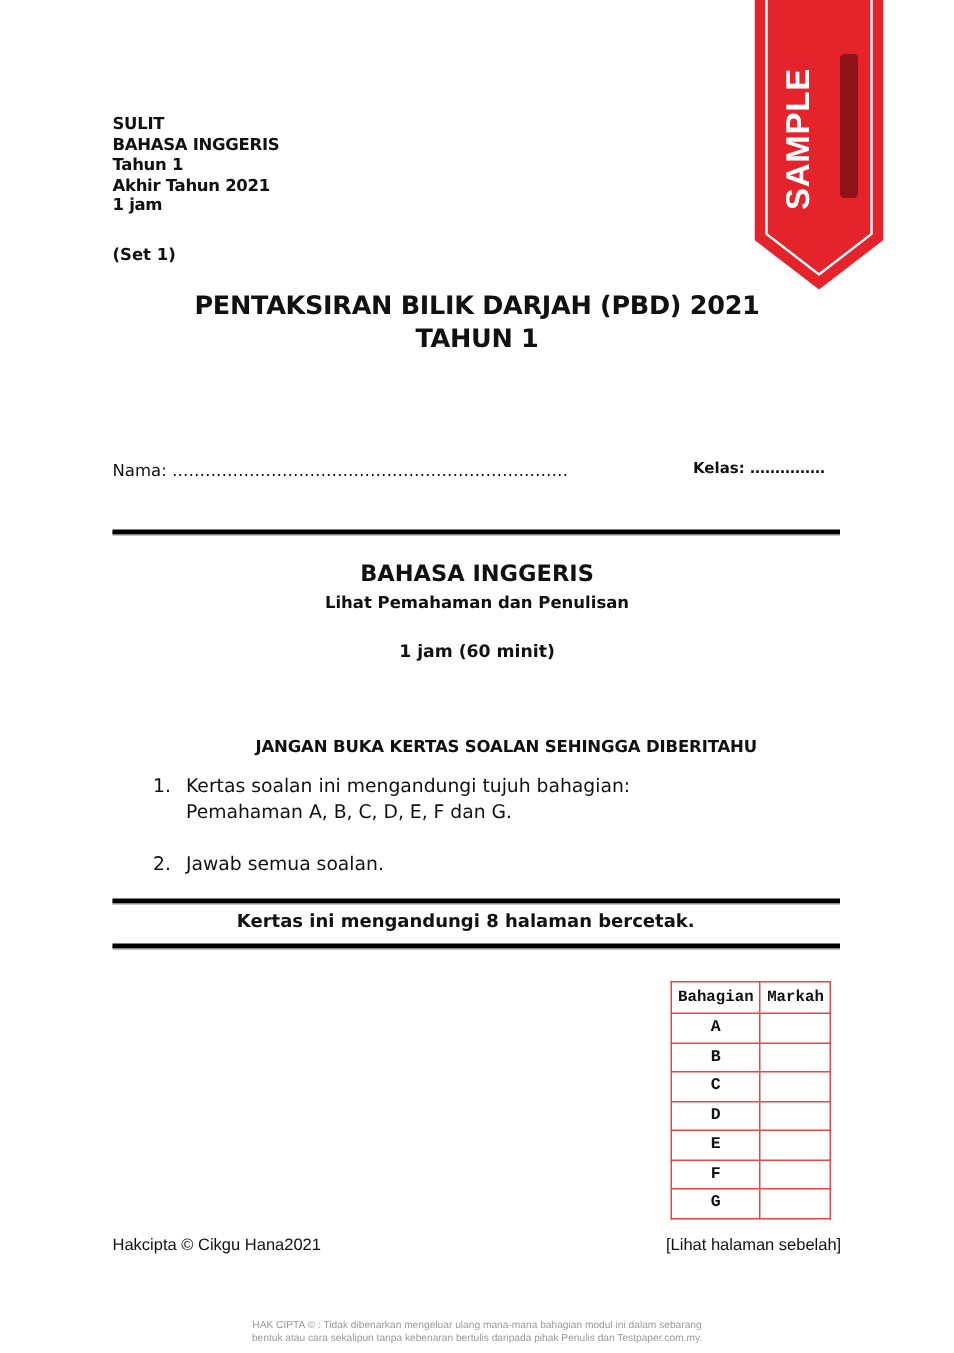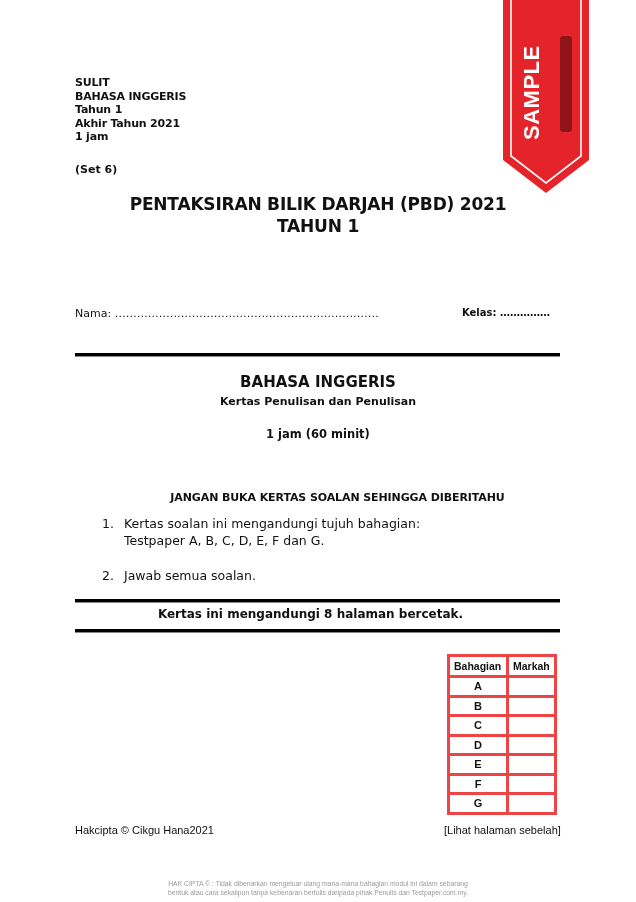--- a/index.html
+++ b/index.html
@@ -38,21 +38,21 @@
     .instr { font-size: 12.5px; line-height: 17px; }
     .instr .num { position: absolute; left: 0; }
     .instr .txt { position: absolute; left: 22px; white-space: nowrap; }
     .instr1 { left: 102px; top: 515px; }
     .instr2 { left: 102px; top: 567px; }
 
     .pages { left: 0; width: 621px; top: 607px; text-align: center; font-weight: bold; font-size: 12px; }
 
     
     .marks { left: 447px; top: 654px; border-collapse: collapse; font-family: "Liberation Sans", sans-serif; font-size: 10.5px; }
-    .marks th, .marks td { border: 3px solid #ef4444; }
+    .marks th, .marks td { border: 1px solid #ef4444; font-family: Liberation Mono, monospace; }
     .marks th { height: 21px; font-weight: bold; padding: 0 4px; text-align: left; }
     .marks th.c1 { width: 59px; }
     .marks th.c2 { width: 32px; margin-top: 36px; }
     .marks td { height: 19.5px; text-align: center; font-weight: bold; font-size: 11px; }
 
     .copy { left: 75px; top: 824px; font-family: "Liberation Sans", sans-serif; font-size: 11px; }
     .next { left: 444px; top: 824px; font-family: "Liberation Sans", sans-serif; font-size: 11px; white-space: nowrap; }
 
     .footer { left: 0; width: 636px; top: 879px; text-align: center; font-family: "Liberation Sans", sans-serif;
       font-size: 6.8px; line-height: 9px; color: #9a9a9a; }
@@ -69,42 +69,42 @@
   <div class="ribbon-text">SAMPLE</div>
 </div>
 
 <div class="abs meta">
   <div>SULIT</div>
   <div>BAHASA INGGERIS</div>
   <div>Tahun 1</div>
   <div>Akhir Tahun 2021</div>
   <div>1 jam</div>
 </div>
-<div class="abs set">(Set 6)</div>
+<div class="abs set">(Set 1)</div>
 
 <div class="abs title">
   <div>PENTAKSIRAN BILIK DARJAH (PBD) 2021</div>
   <div>TAHUN 1</div>
 </div>
 
 <div class="abs nama">Nama: ………………………………………………………………</div>
 <div class="abs kelas">Kelas: ……………</div>
 
 <div class="abs rule" style="top:353px;"></div>
 
 <div class="abs subject">BAHASA INGGERIS</div>
-<div class="abs subtitle">Kertas Penulisan dan Penulisan</div>
+<div class="abs subtitle">Lihat Pemahaman dan Penulisan</div>
 <div class="abs duration">1 jam (60 minit)</div>
 
 <div class="abs warning">JANGAN BUKA KERTAS SOALAN SEHINGGA DIBERITAHU</div>
 
 <div class="abs instr instr1">
   <span class="num">1.</span>
   <span class="txt" style="top:0;">Kertas soalan ini mengandungi tujuh bahagian:</span>
-  <span class="txt" style="top:17px;">Testpaper A, B, C, D, E, F dan G.</span>
+  <span class="txt" style="top:17px;">Pemahaman A, B, C, D, E, F dan G.</span>
 </div>
 <div class="abs instr instr2">
   <span class="num">2.</span>
   <span class="txt" style="top:0;">Jawab semua soalan.</span>
 </div>
 
 <div class="abs rule" style="top:599px;"></div>
 <div class="abs pages">Kertas ini mengandungi 8 halaman bercetak.</div>
 <div class="abs rule" style="top:629px;"></div>
 

